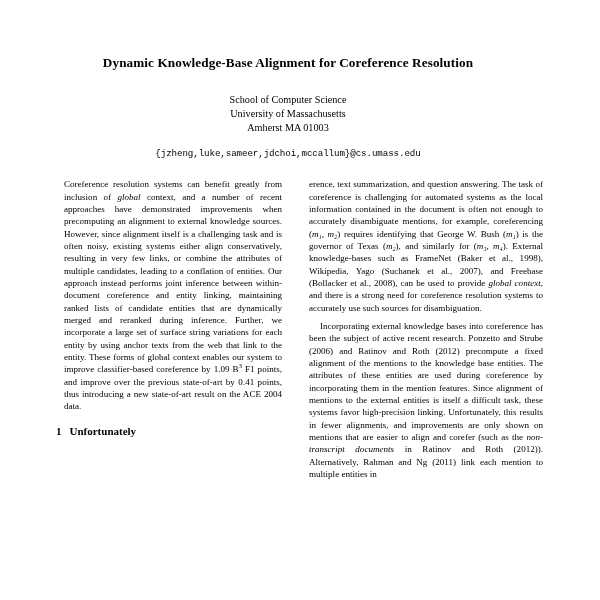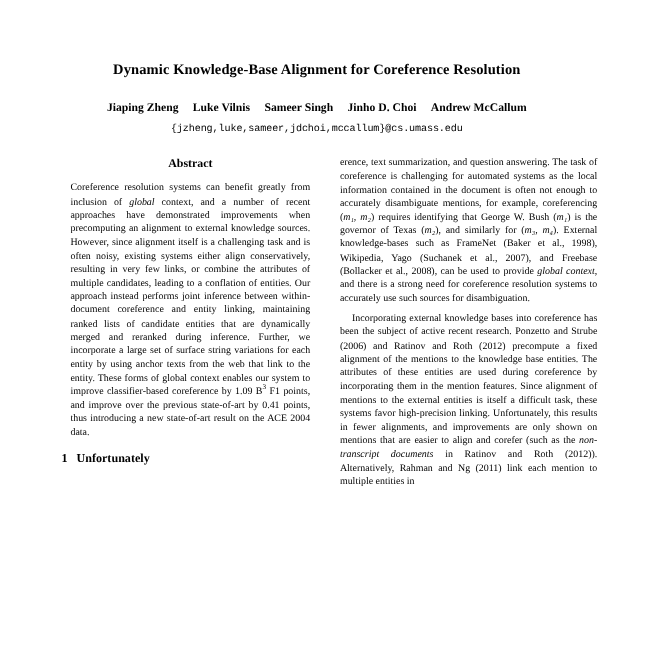--- a/index.html
+++ b/index.html
@@ -42,21 +42,21 @@
   }
   .affil {
     text-align: center;
     font-size: 10.2px;
     line-height: 1.34;
   }
   .email {
     text-align: center;
     font-family: "Liberation Mono", monospace;
     font-size: 9.2px;
-    margin-top: 3px;
+    margin-top: 14px;
     letter-spacing: -0.1px;
   }
   .columns {
     display: flex;
     margin-top: 19px;
     gap: 19px;
   }
   .col {
     width: 234px;
     flex: 0 0 234px;
@@ -99,31 +99,32 @@
   }
   i { font-style: italic; font-family: Liberation Serif, serif; }
 </style>
 </head>
 <body>
 
 <div class="page">
 
   <div class="title">Dynamic Knowledge-Base Alignment for Coreference Resolution</div>
 
-  <div class="authors">
-    <span>Jiaping Zheng</span><span class="author-sep"></span><span>Luke Vilnis</span><span class="author-sep"></span><span>Sameer Singh</span><span class="author-sep"></span><span>Jinho D. Choi</span><span class="author-sep"></span><span>Andrew McCallum</span>
+
+  <div class="affil">
+    <div>School of Computer Science</div>
+    <div>University of Massachusetts</div>
+    <div>Amherst MA 01003</div>
   </div>
-
 
   <div class="email">{jzheng,luke,sameer,jdchoi,mccallum}@cs.umass.edu</div>
 
   <div class="columns">
 
     <div class="col abstract-col">
-      <div class="abstract-head">Abstract</div>
       <p class="body"><span>Coreference resolution systems can benefit greatly from inclusion of </span><i>global</i><span> context, and a number of recent approaches have demonstrated improvements when precomputing an alignment to external knowledge sources. However, since alignment itself is a challenging task and is often noisy, existing systems either align conservatively, resulting in very few links, or combine the attributes of multiple candidates, leading to a conflation of entities. Our approach instead performs joint inference between within-document coreference and entity linking, maintaining ranked lists of candidate entities that are dynamically merged and reranked during inference. Further, we incorporate a large set of surface string variations for each entity by using anchor texts from the web that link to the entity. These forms of global context enables our system to improve classifier-based coreference by 1.09 B</span><sup>3</sup><span> F1 points, and improve over the previous state-of-art by 0.41 points, thus introducing a new state-of-art result on the ACE 2004 data.</span></p>
 
       <div class="section-head">
         <span class="section-num">1</span>
         <span>Unfortunately</span>
       </div>
     </div>
 
     <div class="col">
       <p class="body"><span>erence, text summarization, and question answering. The task of coreference is challenging for automated systems as the local information contained in the document is often not enough to accurately disambiguate mentions, for example, coreferencing (</span><i>m₁, m₂</i><span>) requires identifying that George W. Bush (</span><i>m₁</i><span>) is the governor of Texas (</span><i>m₂</i><span>), and similarly for (</span><i>m₃, m₄</i><span>). External knowledge-bases such as FrameNet (Baker et al., 1998), Wikipedia, Yago (Suchanek et al., 2007), and Freebase (Bollacker et al., 2008), can be used to provide </span><i>global context</i><span>, and there is a strong need for coreference resolution systems to accurately use such sources for disambiguation.</span></p>

